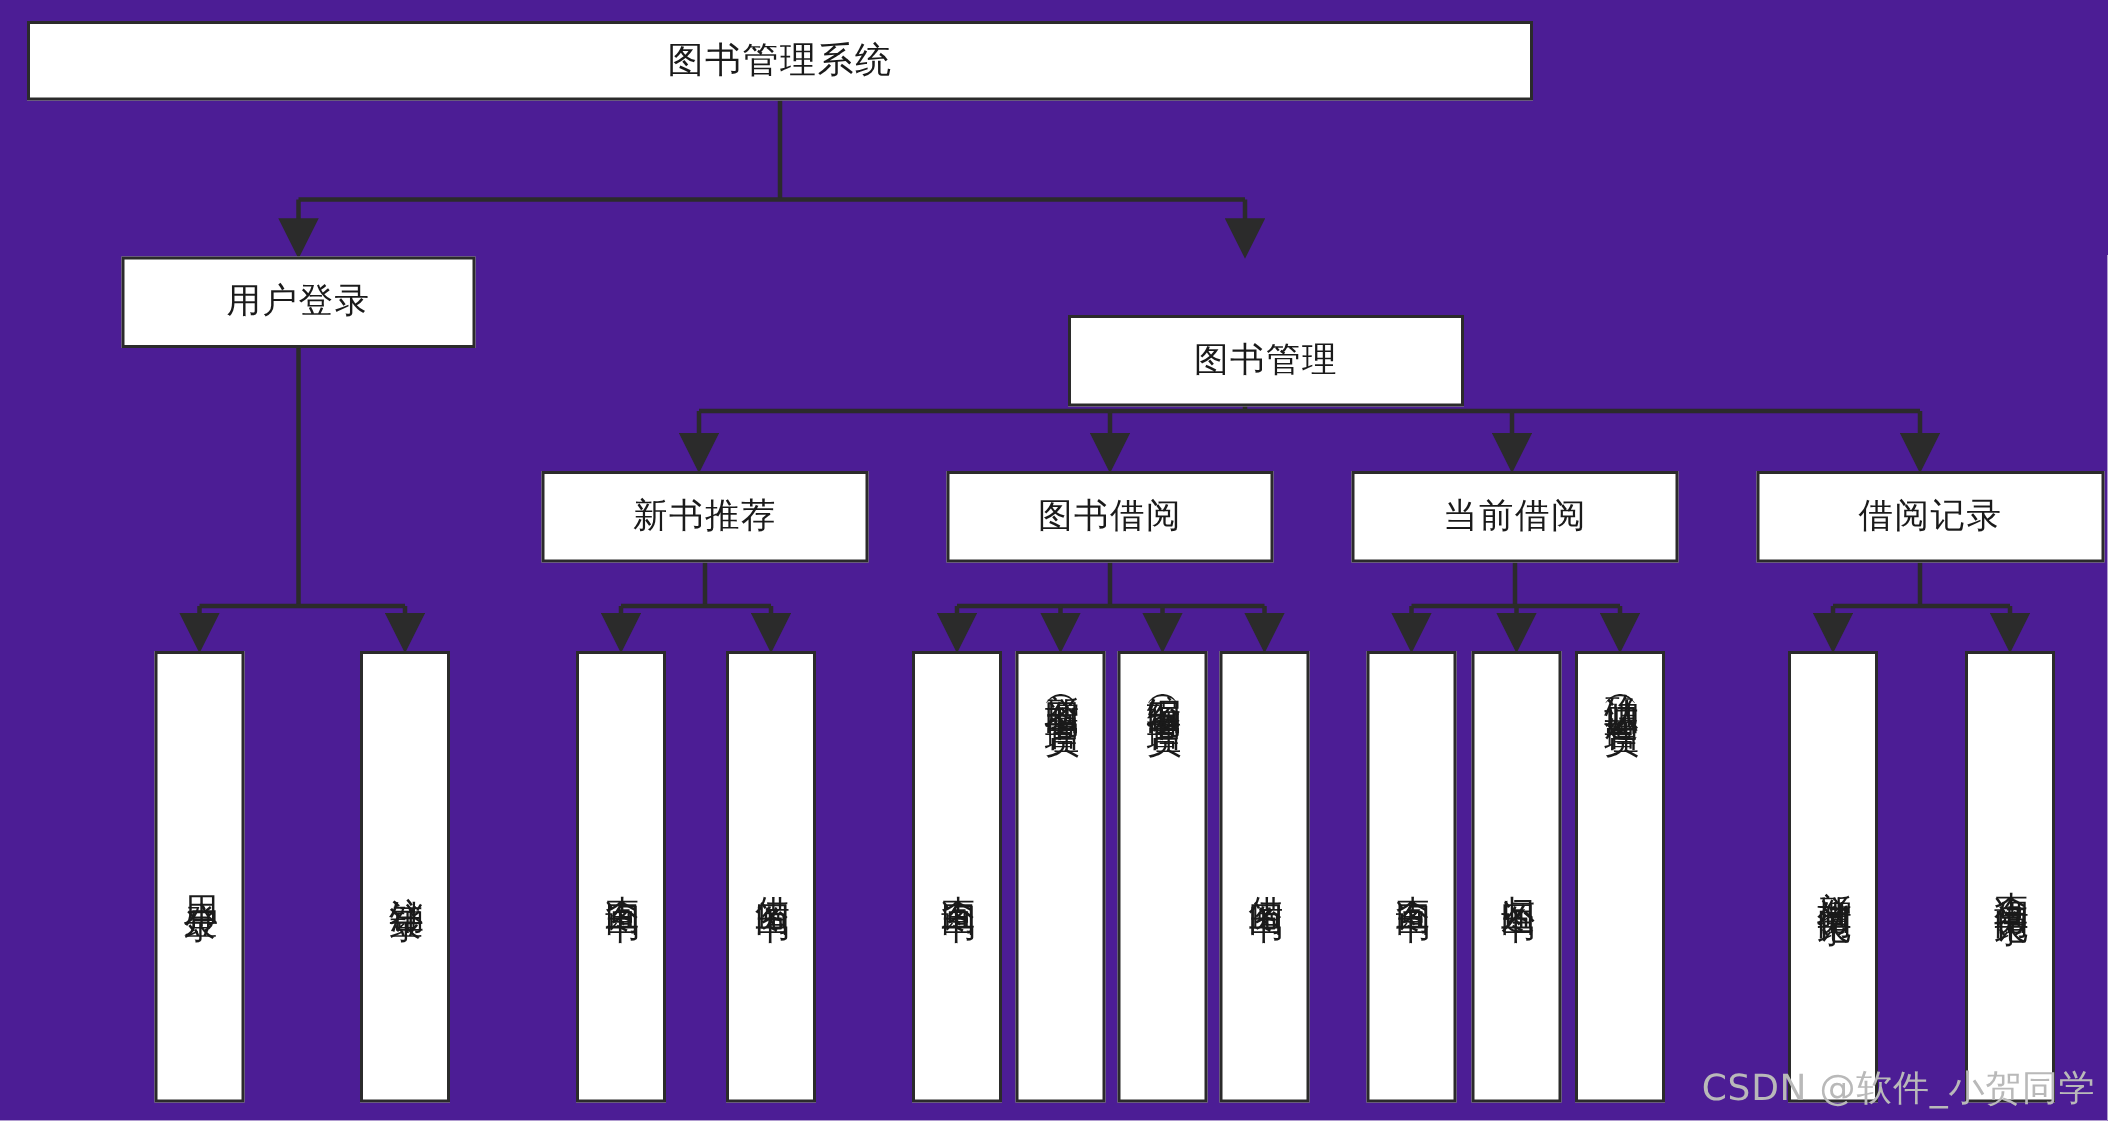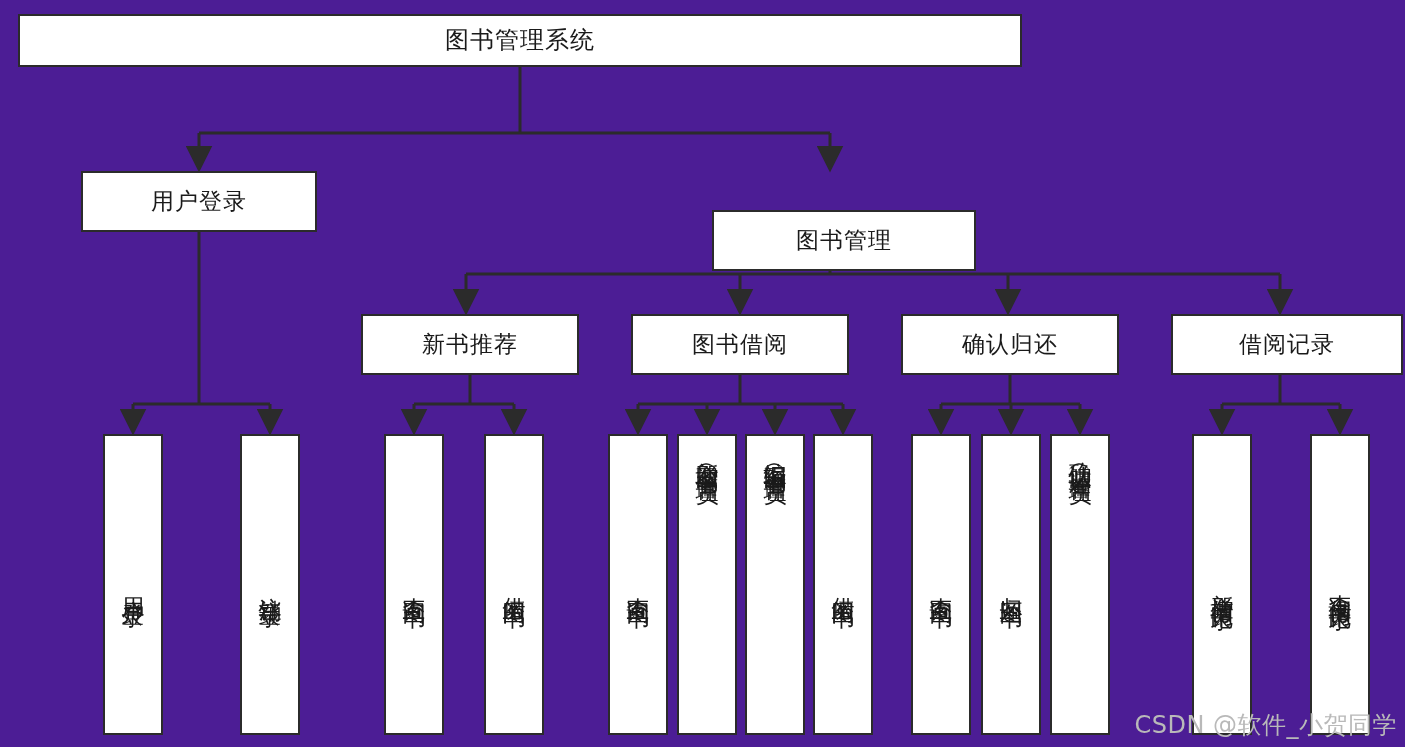--- a/index.html
+++ b/index.html
@@ -146,21 +146,21 @@
     <span class="label">图书管理</span>
   </div>
 
   <div class="node horiz" style="left:361px; top:314px; width:218px; height:61px;">
     <span class="label">新书推荐</span>
   </div>
   <div class="node horiz" style="left:631px; top:314px; width:218px; height:61px;">
     <span class="label">图书借阅</span>
   </div>
   <div class="node horiz" style="left:901px; top:314px; width:218px; height:61px;">
-    <span class="label">确认归还</span>
+    <span class="label">当前借阅</span>
   </div>
   <div class="node horiz" style="left:1171px; top:314px; width:232px; height:61px;">
     <span class="label">借阅记录</span>
   </div>
 
   <div class="node vert center" style="left:103px; top:434px; width:60px; height:301px;">
     <span class="label">用户登录</span>
   </div>
   <div class="node vert center" style="left:240px; top:434px; width:60px; height:301px;">
     <span class="label">注销登录</span>

